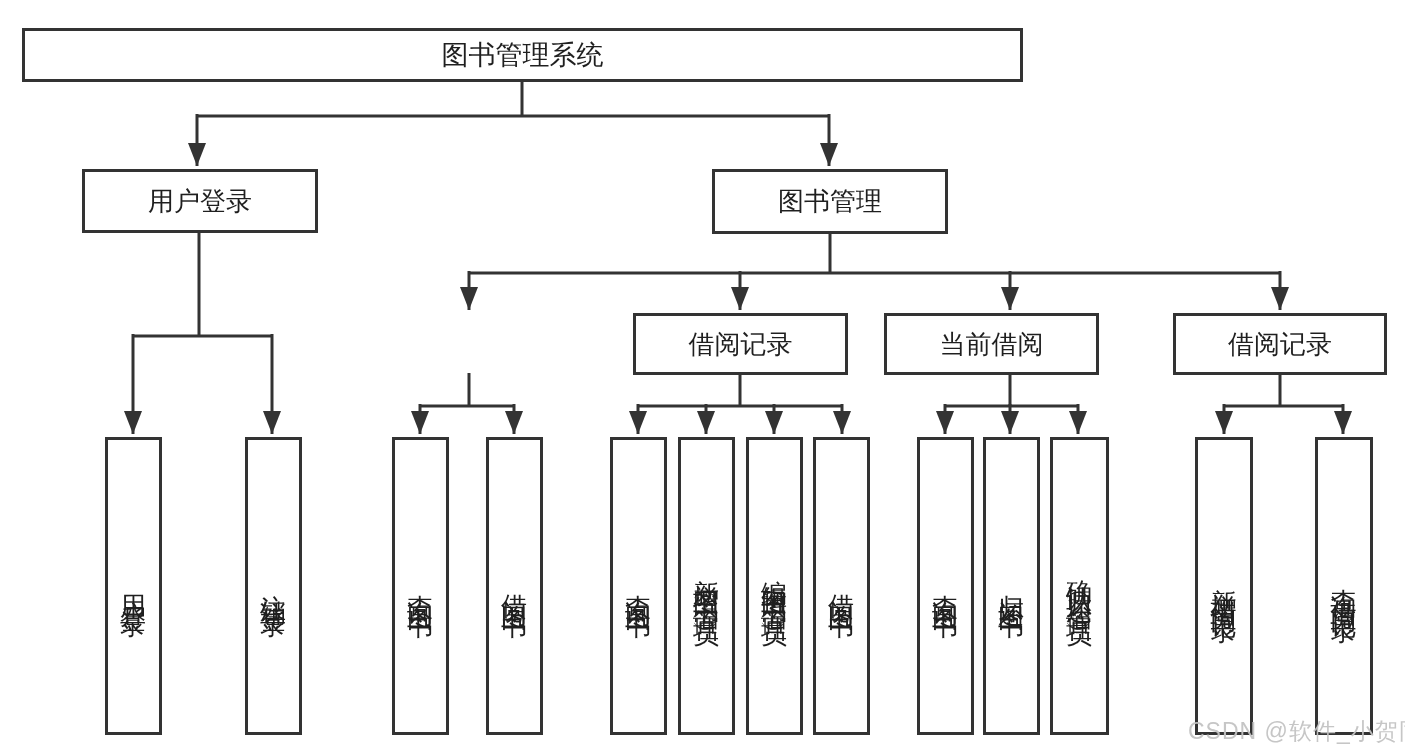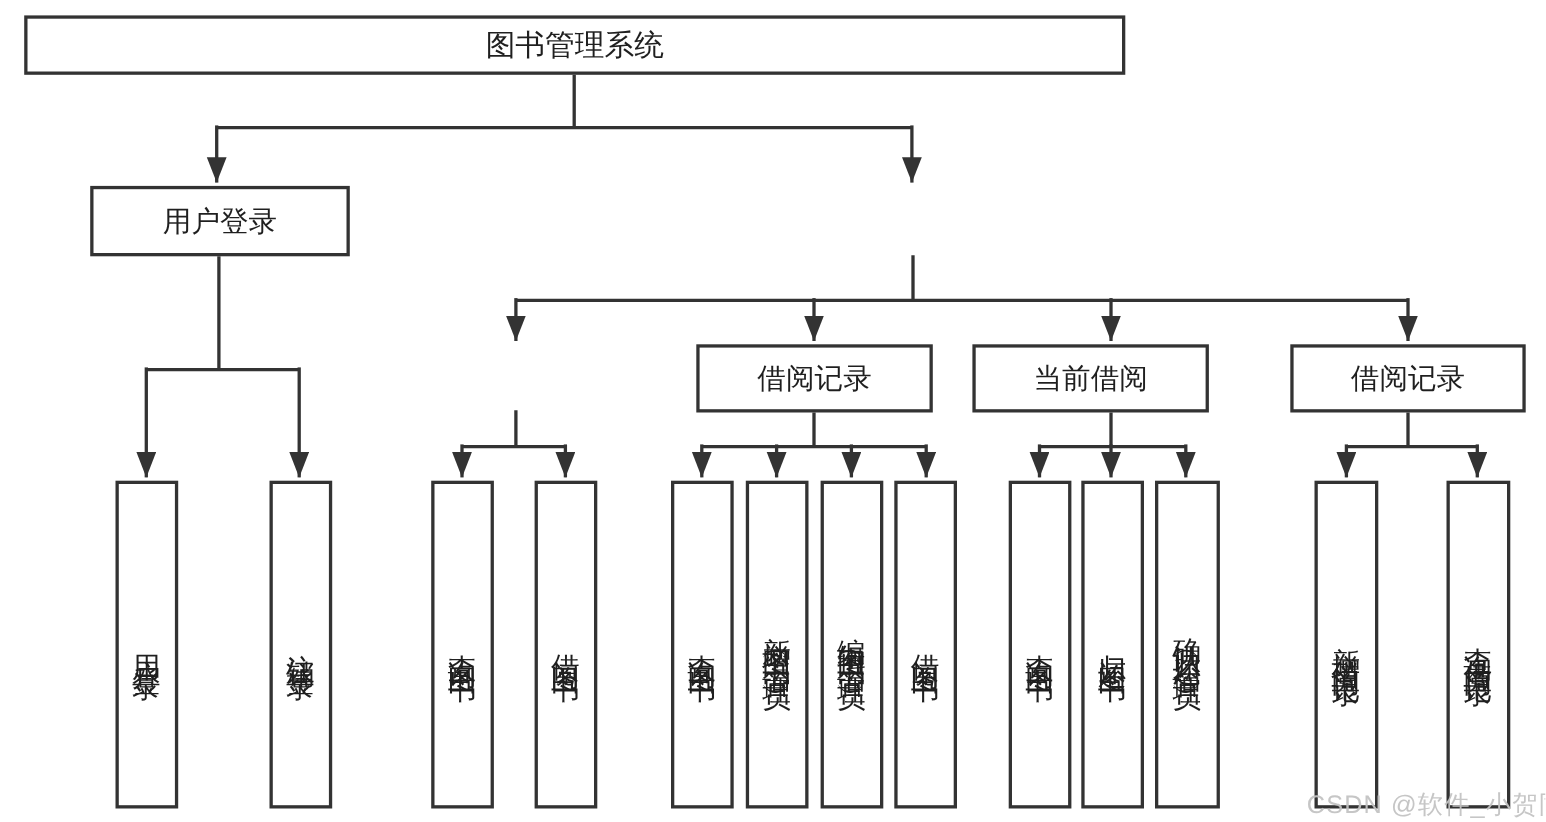--- a/index.html
+++ b/index.html
@@ -29,21 +29,21 @@
     position: absolute;
     box-sizing: border-box;
     border: 3px solid var(--line);
     background: var(--background);
     display: flex;
     align-items: center;
     justify-content: center;
     color: var(--text);
   }
   .node--root {
-    left: 22px; top: 14px; width: 1001px; height: 54px;
+    left: 22px; top: 28px; width: 1001px; height: 54px;
     font-size: 27px;
   }
   .node--l2, .node--l3 { font-size: 26px; }
   .node--leaf {
     top: 437px; width: 57px; height: 298px;
     font-size: 26px;
   }
   .node--leaf .vtext {
     writing-mode: vertical-rl;
     letter-spacing: 6px;
@@ -107,20 +107,23 @@
     <line x1="1343" y1="404" x2="1343" y2="434" stroke="#333333" stroke-width="3" marker-end="url(#arrow)"></line>
   </svg>
 
   <div class="node node--root">
     <span>图书管理系统</span>
   </div>
 
   <div class="node node--l2" style="left:82px; top:169px; width:236px; height:64px;">
     <span>用户登录</span>
   </div>
+  <div class="node node--l2" style="left:712px; top:169px; width:236px; height:65px;">
+    <span>图书管理</span>
+  </div>
 
   <div class="node node--l3" style="left:633px; top:313px; width:215px; height:62px;">
     <span>借阅记录</span>
   </div>
   <div class="node node--l3" style="left:884px; top:313px; width:215px; height:62px;">
     <span>当前借阅</span>
   </div>
   <div class="node node--l3" style="left:1173px; top:313px; width:214px; height:62px;">
     <span>借阅记录</span>
   </div>

